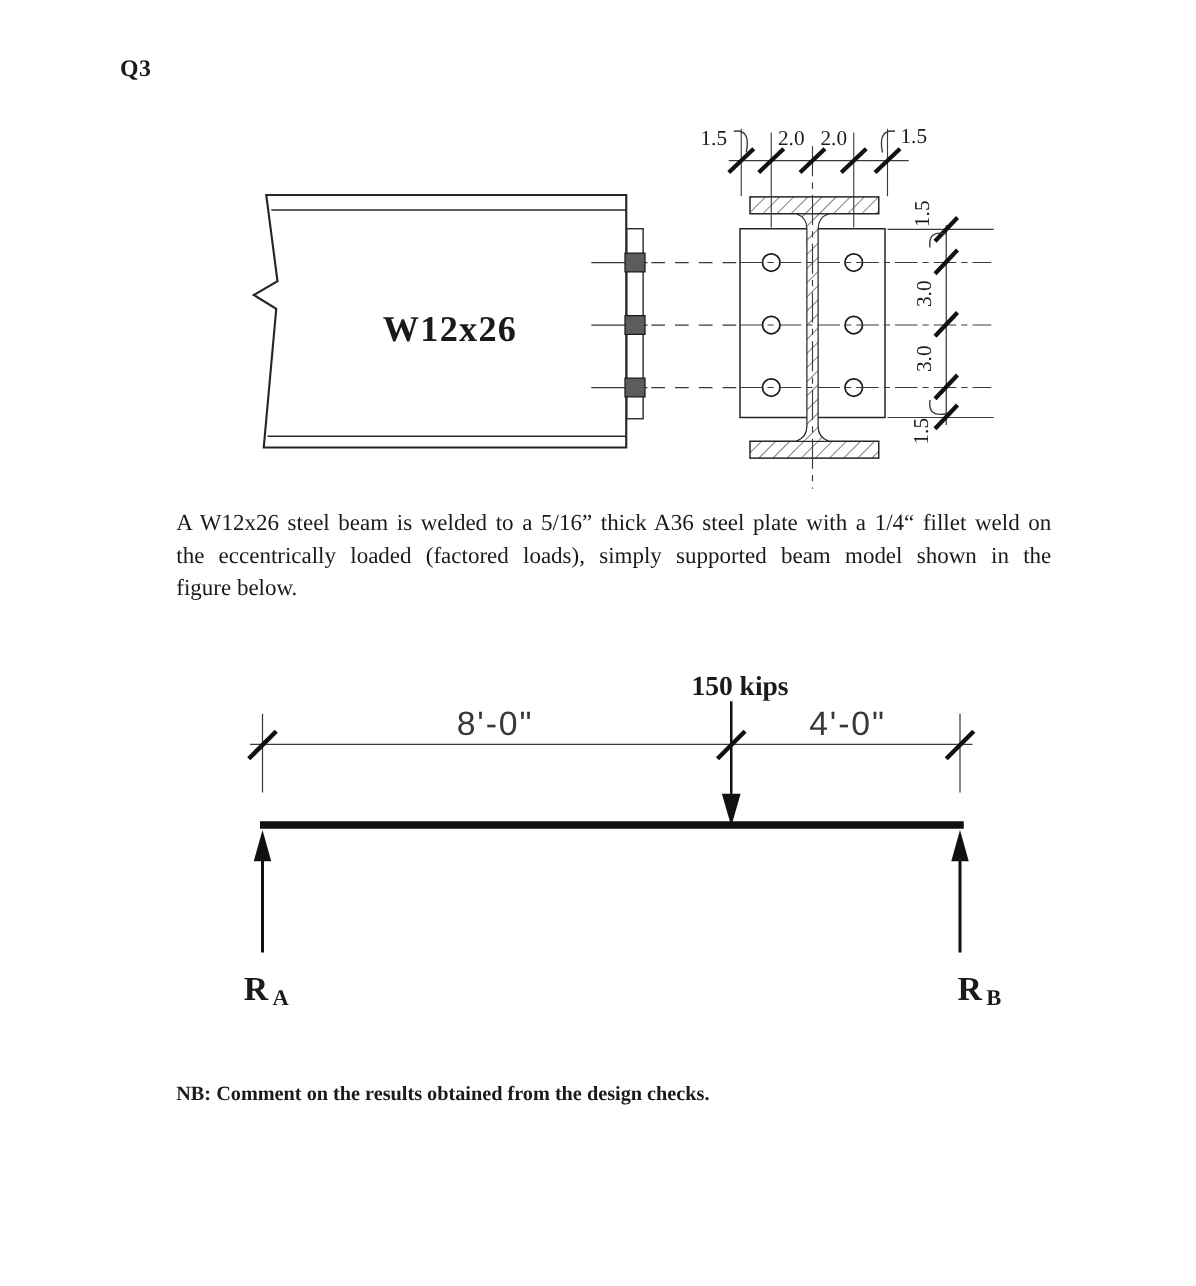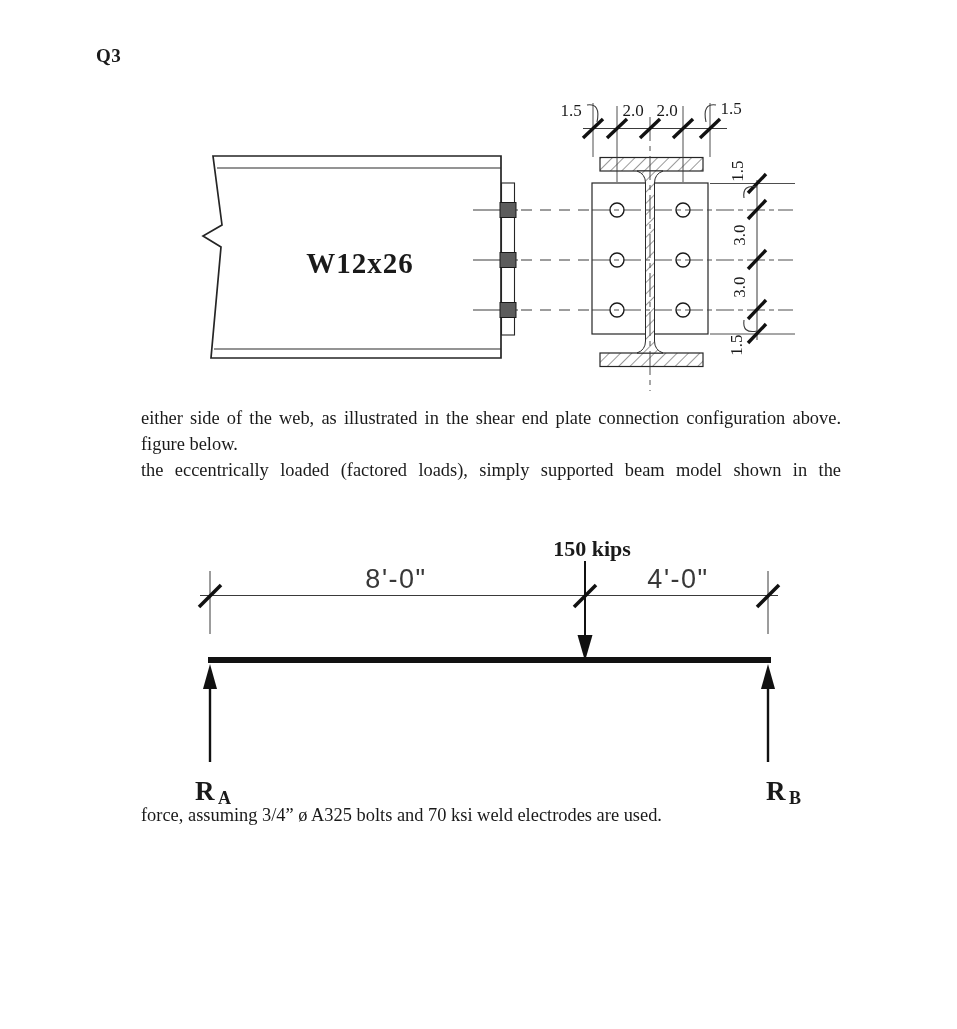--- a/index.html
+++ b/index.html
@@ -151,23 +151,23 @@
       <polygon points="768,664 761,689 775,689" fill="#111"></polygon>
 
       <text class="rx" x="195" y="800">R</text>
       <text class="rxs" x="218" y="804">A</text>
       <text class="rx" x="766" y="800">R</text>
       <text class="rxs" x="789" y="804">B</text>
     </g>
   </svg>
 
   <div class="para p1">
-    <div class="ln just">either side of the web, as illustrated in the shear end plate connection configuration above.</div>
+    <div class="ln just">A W12x26 steel beam is welded to a 5/16” thick A36 steel plate with a 1/4“ fillet weld on</div>
+    <div class="ln just">the eccentrically loaded (factored loads), simply supported beam model shown in the</div>
     <div class="ln">figure below.</div>
-    <div class="ln just">the eccentrically loaded (factored loads), simply supported beam model shown in the</div>
   </div>
 
   <div class="para p2">
-    <div class="ln">force, assuming 3/4” ø A325 bolts and 70 ksi weld electrodes are used.</div>
   </div>
 
+  <div class="nb-note">NB: Comment on the results obtained from the design checks.</div>
 
 </div>
 
 </body></html>

